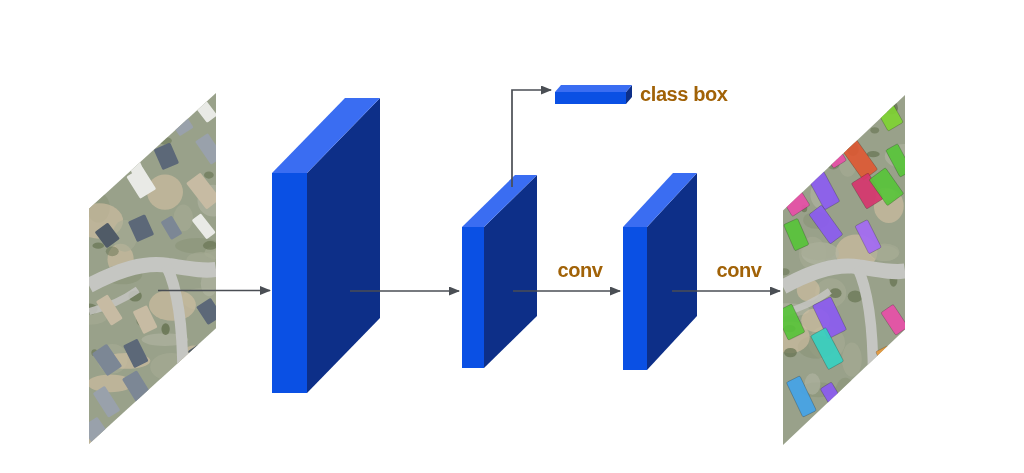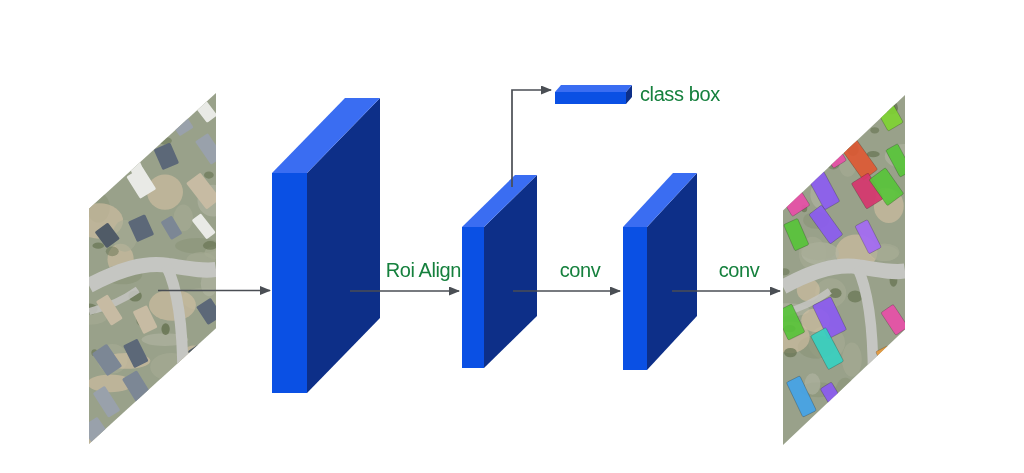--- a/index.html
+++ b/index.html
@@ -5,22 +5,22 @@
   html,body{margin:0;padding:0;background:#ffffff;}
   body{width:1024px;height:473px;overflow:hidden;font-family:"Liberation Sans",sans-serif;}
   .canvas{position:relative;width:1024px;height:473px;background:#ffffff;}
   .aerial{position:absolute;overflow:hidden;}
   .aerial svg{width:100%;height:100%;display:block;}
   #img-in{left:89px;top:93px;width:127px;height:351px;
           clip-path:polygon(0 33%,100% 0,100% 67%,0 100%);}
   #img-out{left:783px;top:95px;width:122px;height:350px;
           clip-path:polygon(0 33%,100% 0,100% 67%,0 100%);}
   #overlay{position:absolute;left:0;top:0;width:1024px;height:473px;pointer-events:none;}
-  .lbl{position:absolute;font-size:20px;font-weight:400;letter-spacing:-0.4px;
-       line-height:20px;white-space:nowrap;color:#15803d;}
+  .lbl{position:absolute;font-size:20px;font-weight:700;letter-spacing:-0.4px;
+       line-height:20px;white-space:nowrap;color:#a16207;}
   #lbl-roi{left:340px;top:260px;width:121px;text-align:right;}
   #lbl-conv1{left:530px;top:260px;width:100px;text-align:center;}
   #lbl-conv2{left:689px;top:260px;width:100px;text-align:center;}
   #lbl-classbox{left:640px;top:84px;}
 </style>
 </head>
 <body>
 
 <div class="canvas">
 
@@ -214,17 +214,16 @@
       <polygon points="555,92 626,92 626,104 555,104" fill="#0A50E4"></polygon>
     </g>
 
     <line x1="158" y1="290.5" x2="270" y2="290.5" stroke-width="1.7" marker-end="url(#ah)" stroke="#4A4E54"></line>
     <line x1="350" y1="291" x2="459" y2="291" stroke-width="1.7" marker-end="url(#ah)" stroke="#4A4E54"></line>
     <line x1="513" y1="291" x2="620" y2="291" stroke-width="1.7" marker-end="url(#ah)" stroke="#4A4E54"></line>
     <line x1="672" y1="291" x2="780" y2="291" stroke-width="1.7" marker-end="url(#ah)" stroke="#4A4E54"></line>
     <path d="M512,187 L512,90 L551,90" fill="none" stroke-width="1.7" marker-end="url(#ah)" stroke="#4A4E54"></path>
   </svg>
 
-  <div class="lbl" id="lbl-roi">Roi Align</div>
   <div class="lbl" id="lbl-conv1">conv</div>
   <div class="lbl" id="lbl-conv2">conv</div>
   <div class="lbl" id="lbl-classbox">class box</div>
 </div>
 
 </body></html>

